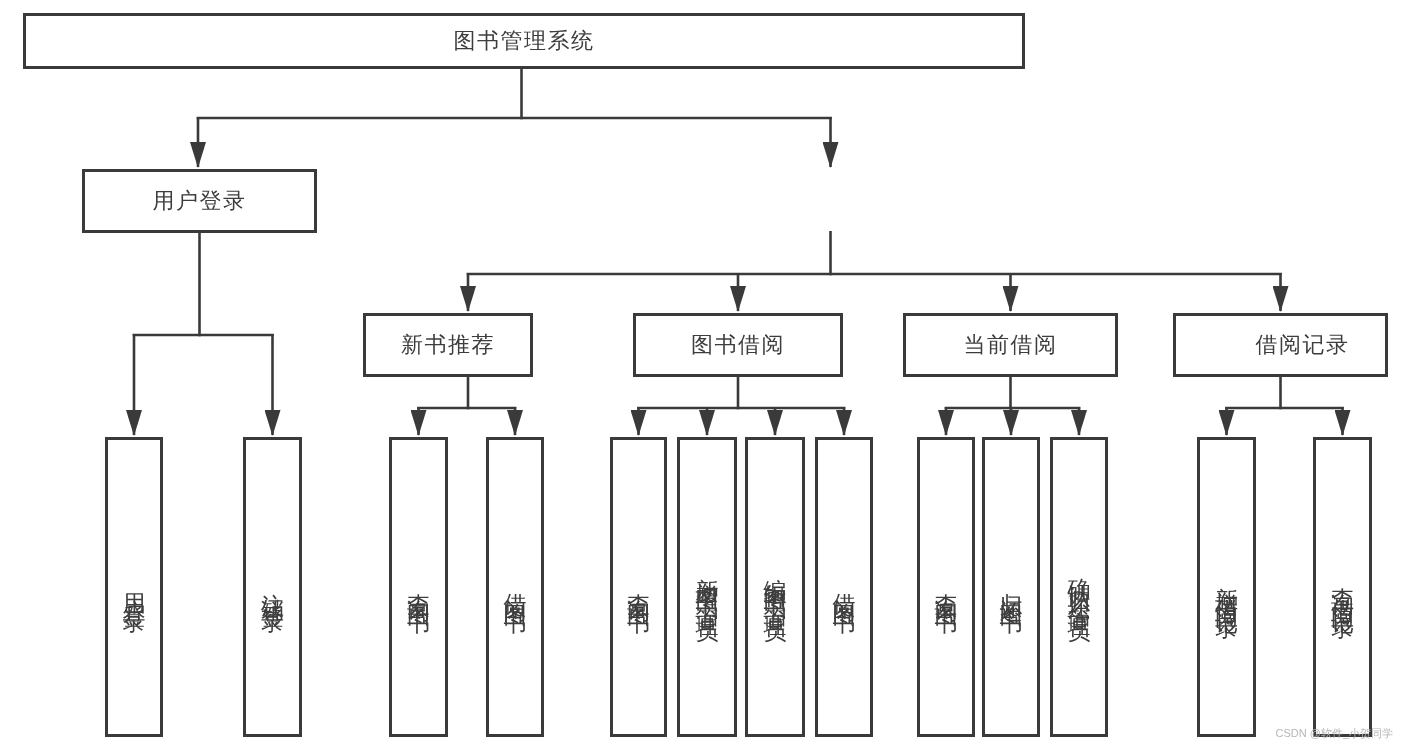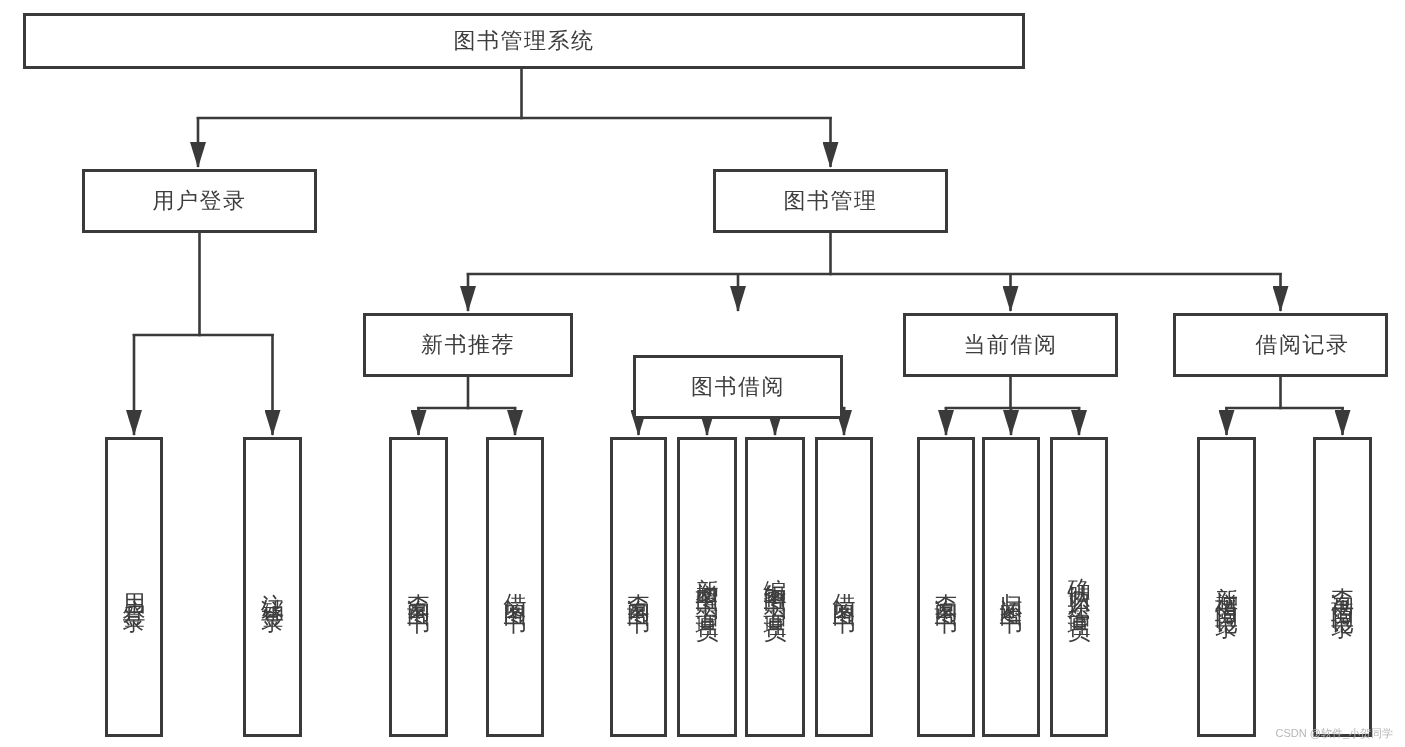--- a/index.html
+++ b/index.html
@@ -130,28 +130,25 @@
     </g>
   </svg>
 
   <div class="node hbox" style="left:23px; top:13px; width:1002px; height:56px;">
     <span class="lbl">图书管理系统</span>
   </div>
 
   <div class="node hbox" style="left:82px; top:169px; width:235px; height:64px;">
     <span class="lbl">用户登录</span>
   </div>
-  <div class="node hbox" style="left:713px; top:169px; width:235px; height:64px;">
-    <span class="lbl">图书管理</span>
-  </div>
-
-  <div class="node hbox" style="left:363px; top:313px; width:210px; height:64px;">
+
+  <div class="node hbox" style="left:363px; top:313px; width:170px; height:64px;">
     <span class="lbl">新书推荐</span>
   </div>
-  <div class="node hbox" style="left:633px; top:313px; width:210px; height:64px;margin-top:42px;">
+  <div class="node hbox" style="left:633px; top:313px; width:210px; height:64px;">
     <span class="lbl">图书借阅</span>
   </div>
   <div class="node hbox" style="left:903px; top:313px; width:215px; height:64px;align-items:center;">
     <span class="lbl">当前借阅</span>
   </div>
   <div class="node hbox" style="left:1173px; top:313px; width:215px; height:64px;padding-left:44px;">
     <span class="lbl">借阅记录</span>
   </div>
 
   <div class="node vbox" style="left:105px; top:437px; width:58px; height:300px;">

